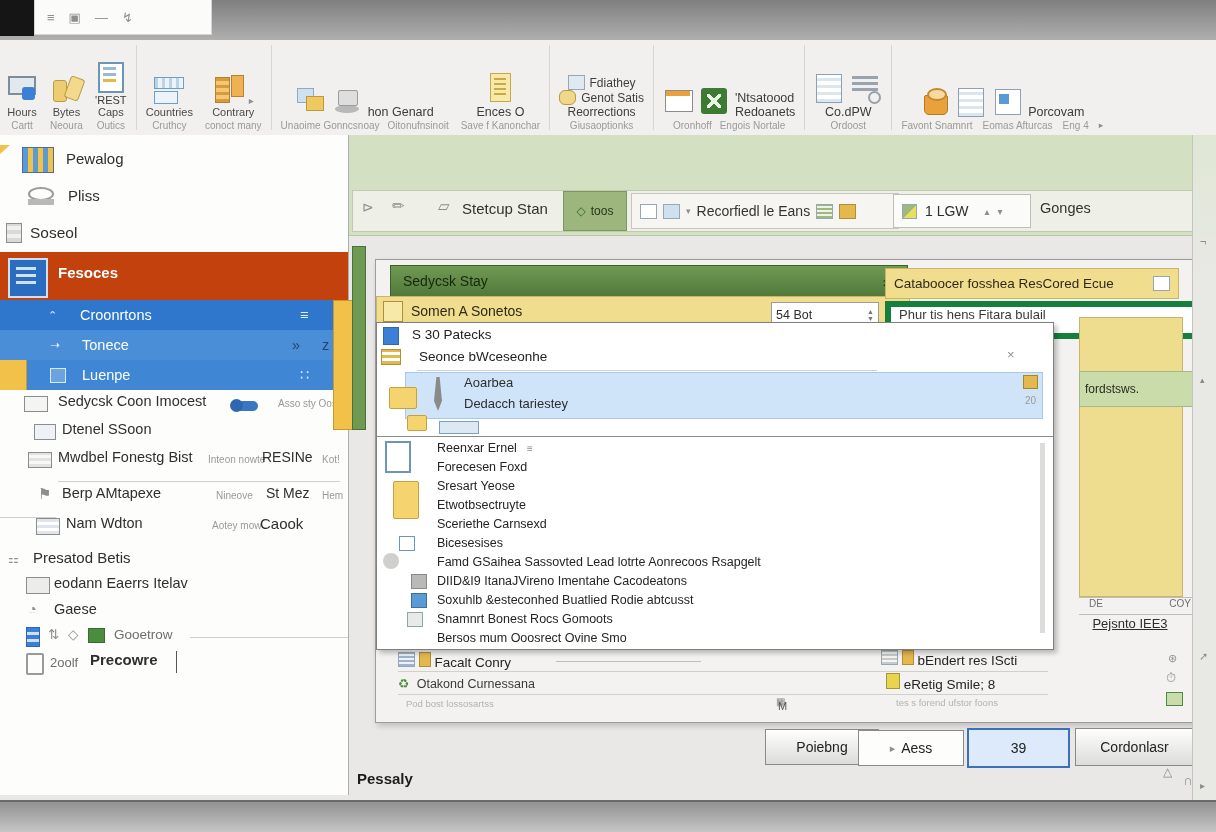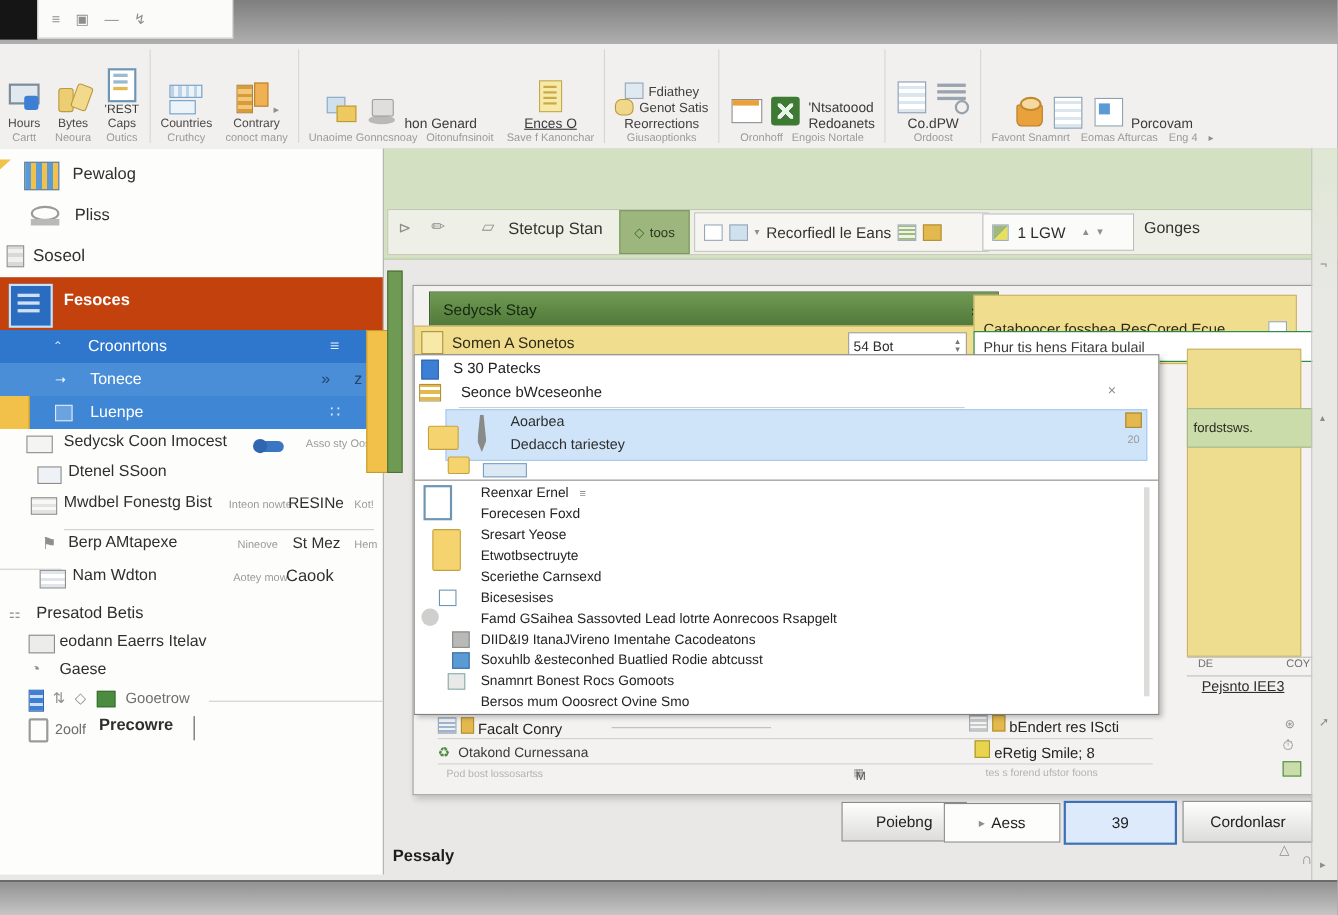--- a/index.html
+++ b/index.html
@@ -182,21 +182,21 @@
         <span>Oitonufnsinoit</span>
       </div>
     </div>
     <div class="rgroup">
       <div class="ricons">
           <span class="ic ic-doc">
             <i class="a"></i>
             <i class="b"></i>
           </span>
         </div>
-      <div class="rmid" style="text-decoration:underline">Ences O</div>
+      <div class="rmid" style="">Ences O</div>
       <div class="rlab tiny">Save f Kanonchar</div>
     </div>
     <div class="rsep"></div>
     <div class="rgroup">
       <div class="rlist-row">
           <span class="ic-sm"></span>
           <span>Fdiathey</span>
         </div>
       <div class="rlist-row">
           <span class="ic-sm" style="background:#f0d78a;border-color:#bb9a3c;border-radius:6px"></span>
@@ -406,25 +406,25 @@
       <span class="abs" style="left:6px;top:4px;width:18px;height:19px;border:1px solid #b08f35;background:#f7e9a8"></span>
       <span>Somen A Sonetos</span>
     </div>
     <div class="abs" style="left:395px;top:42px;width:98px;height:23px;background:#fff;border:1px solid #9c9c9a;display:flex;align-items:center;justify-content:space-between;padding:0 4px;font-size:12.5px;z-index:4">
       <span>54 Bot</span>
       <span style="display:flex;flex-direction:column;font-size:7px;color:#777">
           <span>▲</span>
           <span>▼</span>
         </span>
     </div>
-    <div class="ybar abs" style="left:509px;top:8px;width:276px;height:29px;padding:16px 8px;font-size:13.5px;justify-content:space-between">
+    <div class="ybar abs" style="left:509px;top:8px;width:276px;height:29px;padding:0 8px;font-size:13.5px;justify-content:space-between">
       <span>Cataboocer fosshea ResCored Ecue</span>
       <span class="ic-sm" style="background:#fff"></span>
     </div>
-    <div class="abs" style="left:509px;top:41px;width:304px;height:26px;background:#fff;border:1px solid #15803d;display:flex;align-items:center;padding:0 8px;font-size:13px;color:#3a3a38">
+    <div class="abs" style="left:509px;top:41px;width:304px;height:26px;background:#fff;border:6px solid #15803d;display:flex;padding:0 8px;font-size:13px;color:#3a3a38">
       <span>Phur tis hens Fitara bulail</span>
     </div>
 
     <div class="abs" style="left:703px;top:57px;width:102px;height:278px;background:#eedd8f;border:1px solid #c9b469">
       <div class="abs" style="left:-1px;top:53px;width:102px;height:34px;background:#c9dcaa;border:1px solid #a3b886;display:flex;align-items:center;padding:0 5px;font-size:12px;color:#2b2b20">
         <span>fordstsws.</span>
       </div>
     </div>
     <div class="abs" style="left:703px;top:337px;width:102px;height:16px;border-top:1px solid #bdbdb9;border-bottom:1px solid #bdbdb9;display:flex;justify-content:space-between;padding:0 10px;font-size:10px;color:#6e6e6c">
       <span>DE</span>

